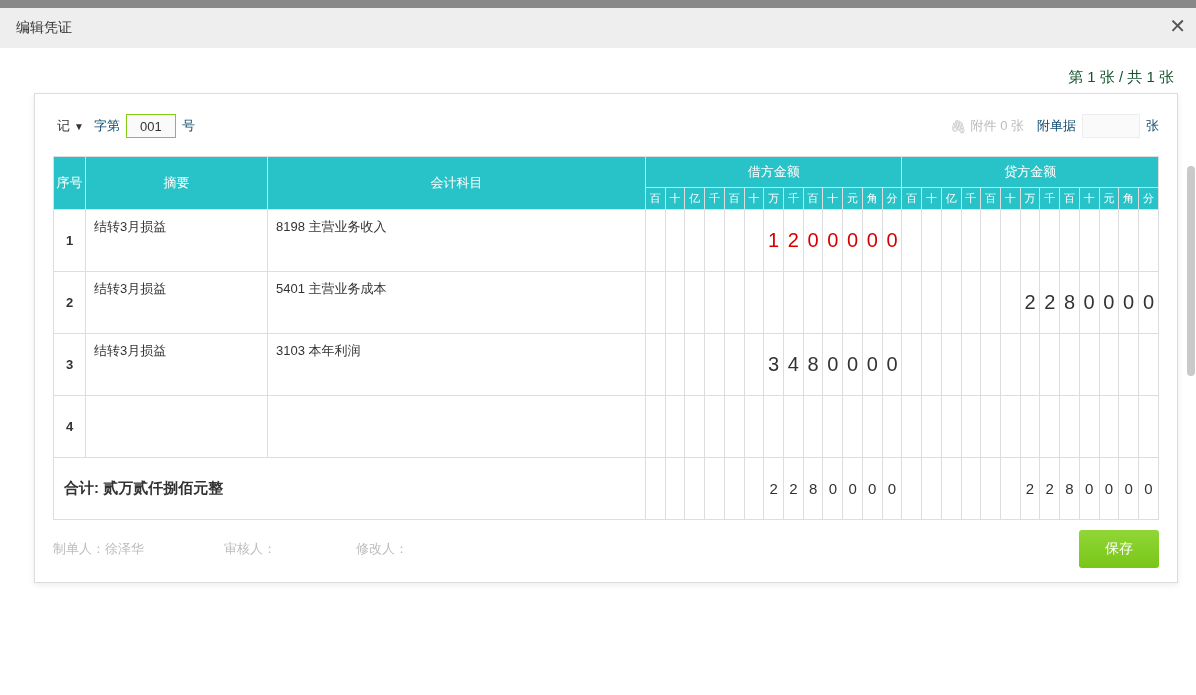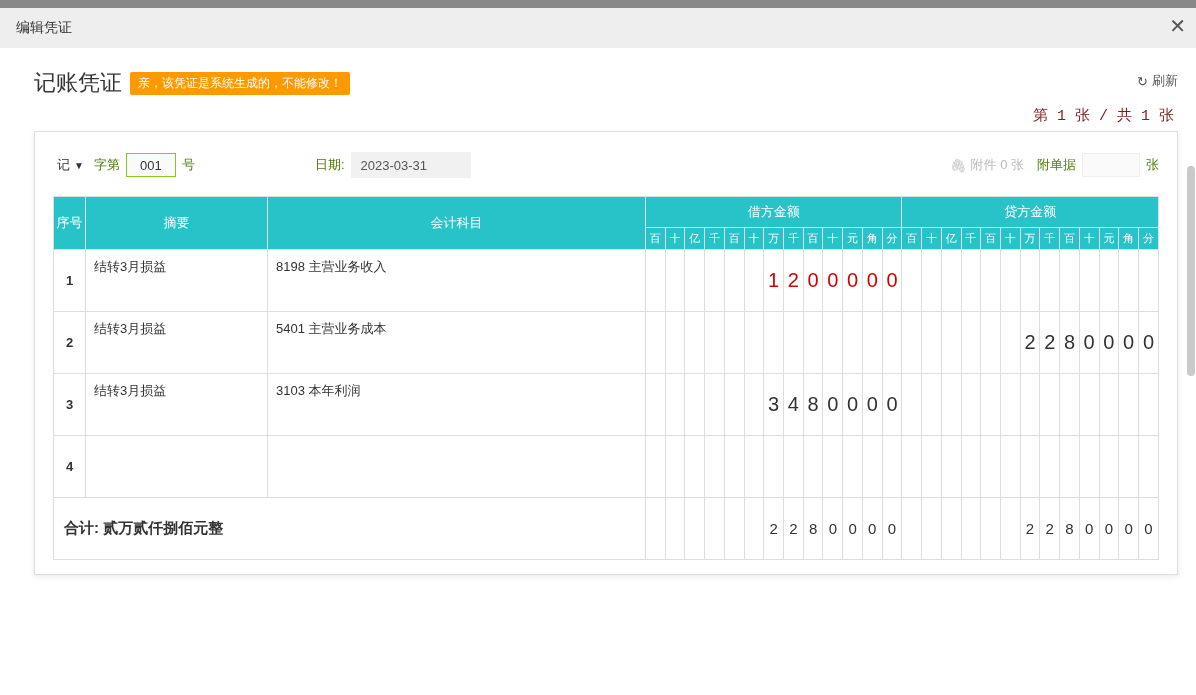--- a/index.html
+++ b/index.html
@@ -67,25 +67,24 @@
       top: 4px;
       color: #555;
       font-size: 13px;
       cursor: pointer;
       display: flex;
       align-items: center;
       gap: 4px;
     }
     .pager {
       text-align: right;
-      color: #7f1d1d;
+      color: #14532d;
       font-size: 15px;
       margin-bottom: 6px;
       padding-right: 4px;
-      font-family: Liberation Mono, monospace;
     }
     .card {
       border: 1px solid #ddd;
       background: #fff;
       padding: 20px 18px 14px 18px;
       box-shadow: 0 2px 6px rgba(0,0,0,0.08);
     }
     .form-row {
       display: flex;
       align-items: center;
@@ -117,21 +116,21 @@
     }
     .datebox {
       width: 120px;
       height: 26px;
       background: #f1f1f1;
       display: inline-flex;
       align-items: center;
       padding: 0 10px;
       color: #555;
     }
-    .lbl { color: #4d7c0f; }
+    .lbl { color: #0c4a6e; }
     .attach-link { color: #bbb; display: inline-flex; align-items: center; gap: 4px; cursor:pointer;}
     .smallinput {
       width: 58px;
       height: 24px;
       border: 1px solid #eee;
       background: #fafafa;
     }
     
     .vtable {
       border-collapse: collapse;
@@ -224,45 +223,33 @@
 <body>
 
 <div class="topbar"></div>
 
 <div class="modal-header">
   <span class="title">编辑凭证</span>
   <span class="close-x">✕</span>
 </div>
 
 <div class="content">
-  <div class="top-row">
-    <span class="voucher-title">记账凭证</span>
-    <span class="warn-tag">亲，该凭证是系统生成的，不能修改！</span>
-    <span class="refresh">
-      <span>↻</span>
-      <span>刷新</span>
-    </span>
-  </div>
   <div class="pager">第 1 张 / 共 1 张</div>
 
   <div class="card">
 
     <div class="form-row">
       <div class="seg">
         <span class="dropdown">
           <span>记</span>
           <span class="chev">▼</span>
         </span>
         <span class="lbl">字第</span>
         <span class="numbox">001</span>
         <span class="lbl">号</span>
-      </div>
-      <div class="seg" style="margin-left:120px;">
-        <span class="lbl">日期:</span>
-        <span class="datebox">2023-03-31</span>
       </div>
       <div class="seg right">
         <span class="attach-link">
           <span>🖇</span>
           <span>附件 0 张</span>
         </span>
         <span class="lbl" style="margin-left:7px;">附单据</span>
         <span class="smallinput"></span>
         <span class="lbl">张</span>
       </div>
@@ -456,16 +443,24 @@
             <td class="digit-cell sep-gray ">2</td>
             <td class="digit-cell sep-gray ">8</td>
             <td class="digit-cell sep-blue ">0</td>
             <td class="digit-cell sep-red ">0</td>
             <td class="digit-cell sep-gray ">0</td>
             <td class="digit-cell sep-gray ">0</td>
           </tr>
         </tbody>
       </table>
 
+    <div class="below">
+      <span class="f">
+        <span>制单人：</span><span>徐泽华</span>
+      </span>
+      <span class="f">审核人：</span>
+      <span class="f">修改人：</span>
+      <button class="save-btn">保存</button>
+    </div>
   </div>
 
   <div class="scroll-thumb"></div>
 </div>
 
 </body></html>

